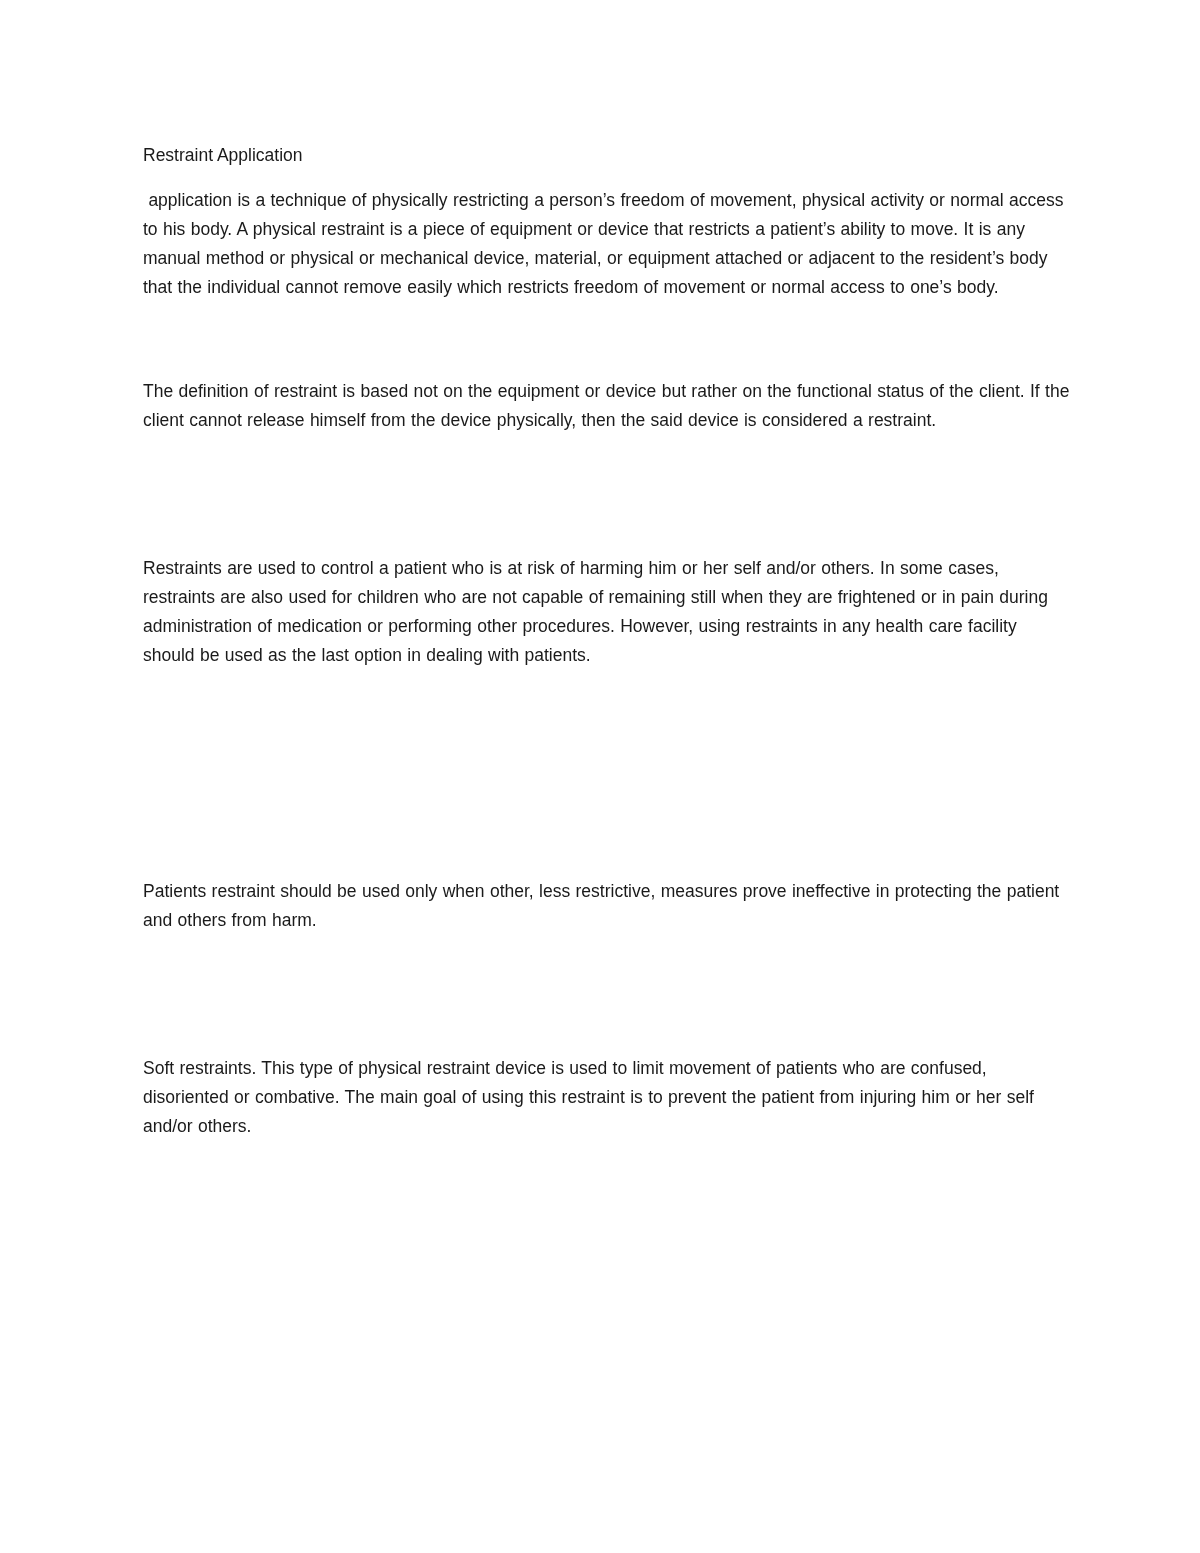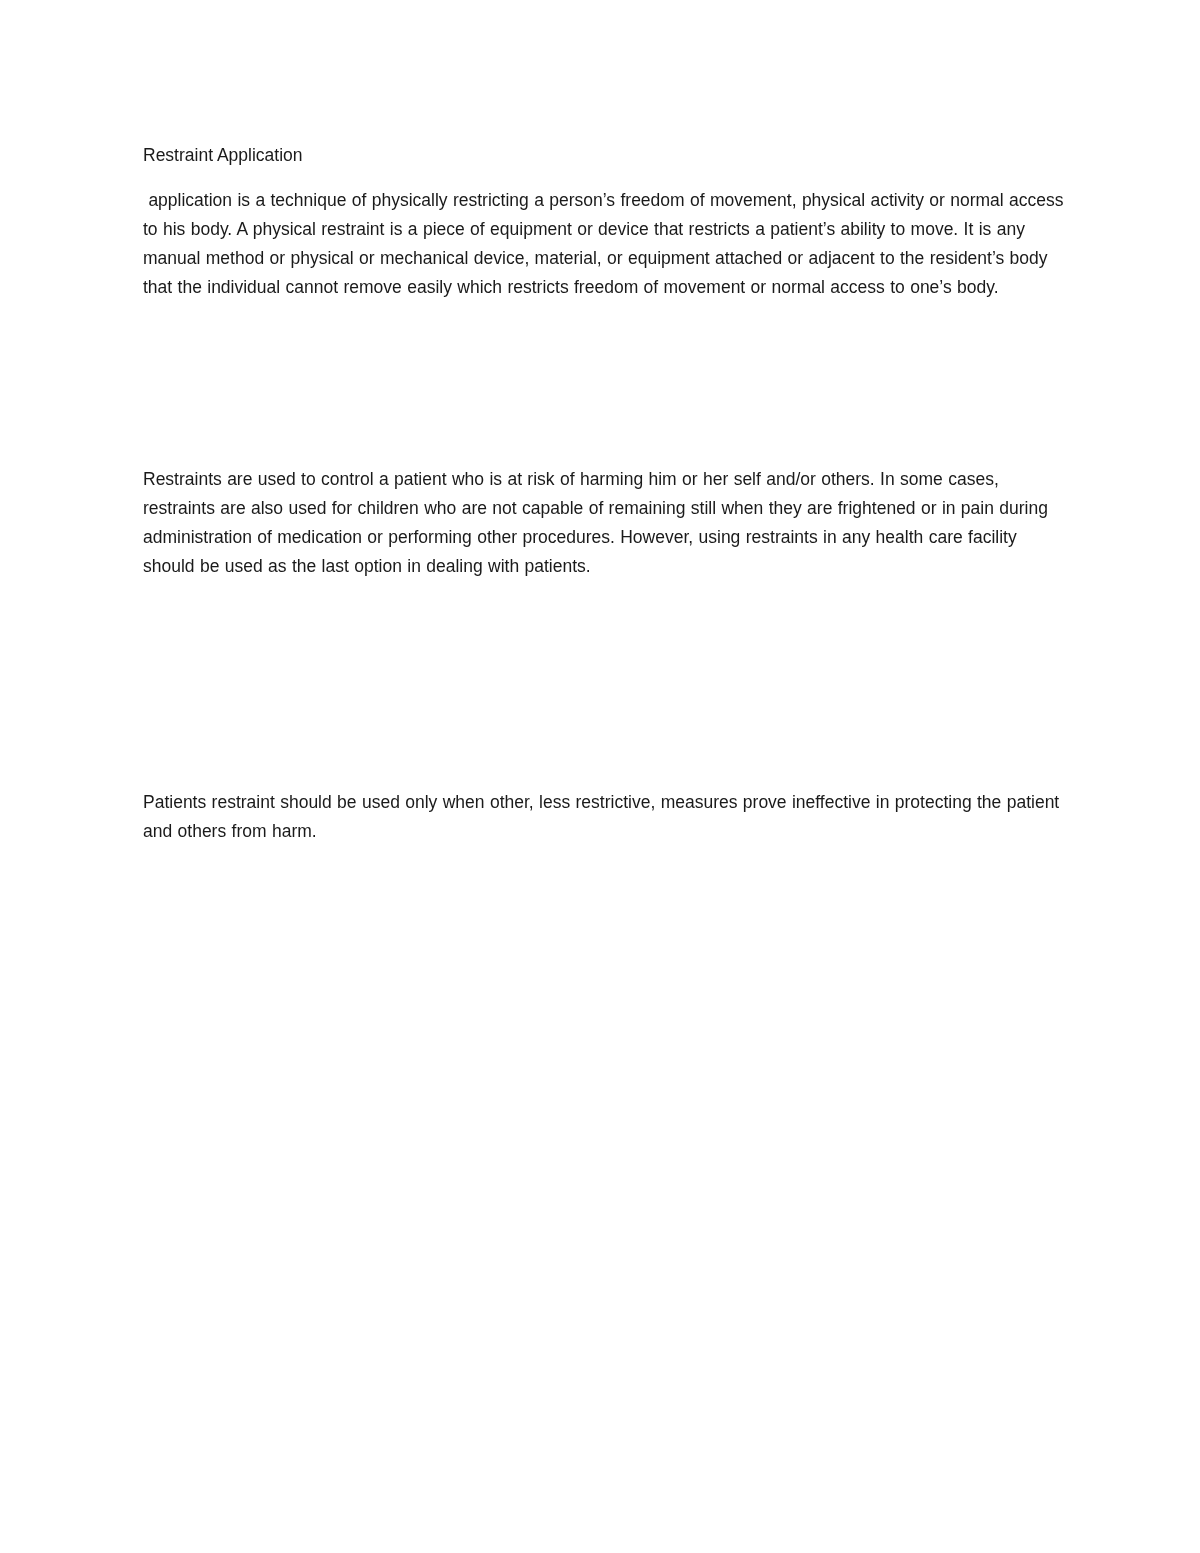--- a/index.html
+++ b/index.html
@@ -39,36 +39,38 @@
 <body>
 
 <div class="doc-page">
 
   <p class="doc-heading">Restraint Application</p>
 
   <p class="doc-block"> application is a technique of physically restricting a person’s freedom of movement, physical activity or normal access to his body. A physical restraint is a piece of equipment or device that restricts a patient’s ability to move. It is any manual method or physical or mechanical device, material, or equipment attached or adjacent to the resident’s body that the individual cannot remove easily which restricts freedom of movement or normal access to one’s body.</p>
 
   <div class="gap-1"></div>
 
+  <p class="doc-block">The definition of restraint is based not on the equipment or device but rather on the functional status of the client. If the client cannot release himself from the device physically, then the said device is considered a restraint.</p>
 
   <div class="gap-1"></div>
 
 
   <div class="gap-1"></div>
 
   <p class="doc-block">Restraints are used to control a patient who is at risk of harming him or her self and/or others. In some cases, restraints are also used for children who are not capable of remaining still when they are frightened or in pain during administration of medication or performing other procedures. However, using restraints in any health care facility should be used as the last option in dealing with patients.</p>
 
   <div class="gap-3"></div>
 
 
   <div class="gap-1"></div>
 
   <p class="doc-block">Patients restraint should be used only when other, less restrictive, measures prove ineffective in protecting the patient and others from harm.</p>
 
   <div class="gap-1"></div>
 
 
   <div class="gap-1"></div>
 
+  <p class="doc-block">Soft restraints. This type of physical restraint device is used to limit movement of patients who are confused, disoriented or combative. The main goal of using this restraint is to prevent the patient from injuring him or her self and/or others.</p>
 
 
 
 </div>
 
 </body></html>

